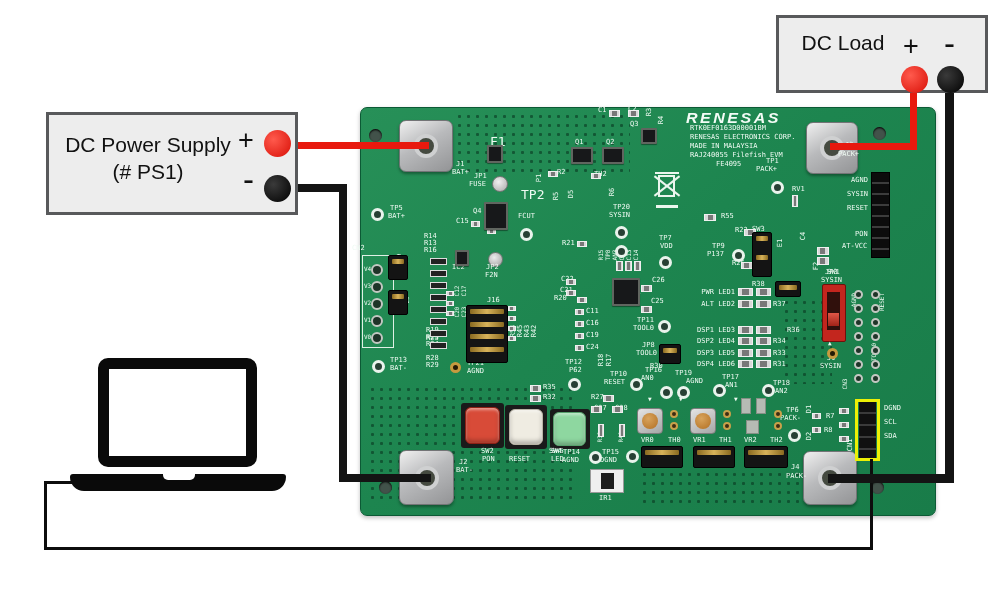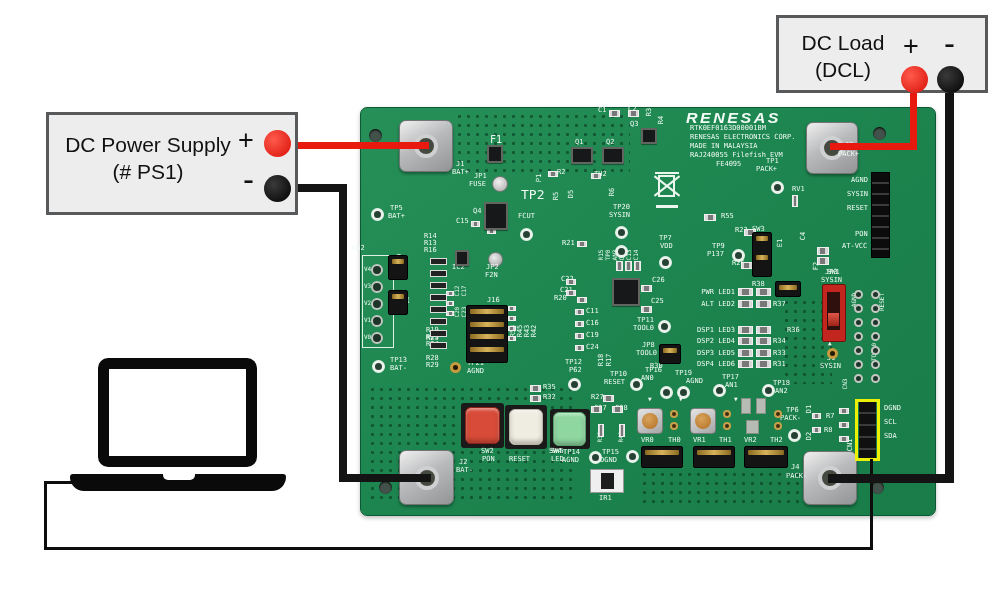--- a/index.html
+++ b/index.html
@@ -208,21 +208,20 @@
     <div style="position:static">DC Power Supply</div>
     <div style="position:static">(# PS1)</div>
   </div>
   <span id="ps-plus" class="sign">+</span>
   <span id="ps-minus" class="sign">-</span>
   <div id="c-ps-p" class="conn connr"></div>
   <div id="c-ps-n" class="conn connb"></div>
 
   <div id="dclbox" class="extbox">
     <div style="position:static">DC Load</div>
-    <div style="position:static">(DCL)</div>
   </div>
   <span id="dcl-plus" class="sign">+</span>
   <span id="dcl-minus" class="sign">-</span>
   <div id="c-dcl-p" class="conn connr"></div>
   <div id="c-dcl-n" class="conn connb"></div>
 
 
   <div id="lapscr"></div>
   <div id="lapbase"></div>
   <div id="lapnotch"></div>
@@ -239,21 +238,21 @@
     <div class="silk" style="left: 756px; top: 166px; font-size: 7px;">PACK+</div>
     <div class="silk" style="left: 390px; top: 205px; font-size: 7px;">TP5</div>
     <div class="silk" style="left: 388px; top: 213px; font-size: 7px;">BAT+</div>
     <div class="silk" style="left: 390px; top: 357px; font-size: 7px;">TP13</div>
     <div class="silk" style="left: 390px; top: 365px; font-size: 7px;">BAT-</div>
     <div class="silk" style="left: 352px; top: 245px; font-size: 7px;">CN2</div>
     <div class="silk" style="left: 521px; top: 188px; font-size: 13px;">TP2</div>
     <div class="silk" style="left: 518px; top: 213px; font-size: 7px;">FCUT</div>
     <div class="silk" style="left: 474px; top: 173px; font-size: 7px;">JP1</div>
     <div class="silk" style="left: 469px; top: 181px; font-size: 7px;">FUSE</div>
-    <div class="silk" style="left: 490px; top: 135px; font-size: 10px;">F1</div>
+    <div class="silk" style="left: 490px; top: 135px; font-size: 13px;">F1</div>
     <div class="silk" style="left: 473px; top: 208px; font-size: 7px;">Q4</div>
     <div class="silk" style="left: 456px; top: 218px; font-size: 7px;">C15</div>
     <div class="silk" style="left: 452px; top: 264px; font-size: 7px;">IC2</div>
     <div class="silk" style="left: 486px; top: 264px; font-size: 7px;">JP2</div>
     <div class="silk" style="left: 485px; top: 272px; font-size: 7px;">F2N</div>
     <div class="silk" style="left: 424px; top: 233px; font-size: 7px;">R14</div>
     <div class="silk" style="left: 424px; top: 240px; font-size: 7px;">R13</div>
     <div class="silk" style="left: 424px; top: 247px; font-size: 7px;">R16</div>
     <div class="silk" style="left: 426px; top: 327px; font-size: 7px;">R19</div>
     <div class="silk" style="left: 426px; top: 334px; font-size: 7px;">R23</div>

